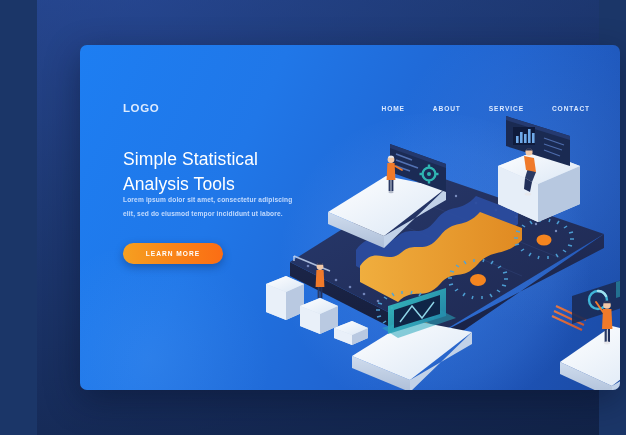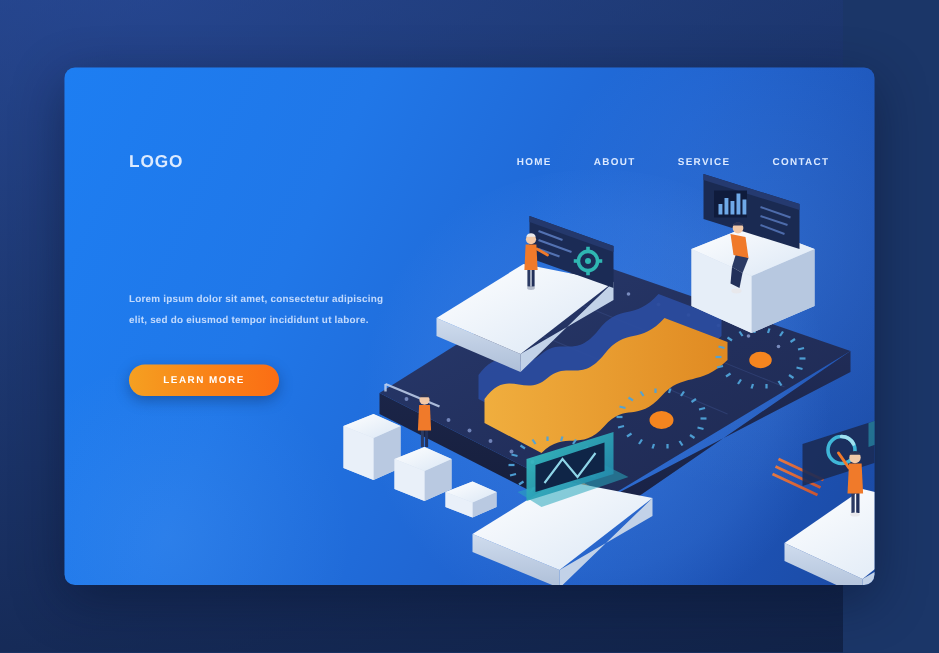--- a/index.html
+++ b/index.html
@@ -5,20 +5,21 @@
   html,body{margin:0;padding:0;}
   body{
     width:626px;height:435px;overflow:hidden;
     font-family:"Liberation Sans", sans-serif;
     background:#1b3668;
   }
   #stage{
     position:relative;width:562px;height:435px;
     background:
       radial-gradient(120% 100% at 18% 0%, #24438c 0%, #1d3871 45%, #152a57 100%);
+    margin-left: 37px;
   }
   #stage:after{
     content:"";position:absolute;inset:0;
     background:linear-gradient(160deg, rgba(40,74,150,.55) 0%, rgba(16,32,66,.7) 100%);
     pointer-events:none;
   }
   
   .card{
     position:absolute;left:43px;top:45px;width:540px;height:345px;
     border-radius:7px;overflow:hidden;z-index:3;
@@ -92,20 +93,24 @@
 
     <div class="logo">LOGO</div>
 
     <nav class="nav">
       <a class="nav-item" href="#">HOME</a>
       <a class="nav-item" href="#">ABOUT</a>
       <a class="nav-item" href="#">SERVICE</a>
       <a class="nav-item" href="#">CONTACT</a>
     </nav>
 
+    <h1 class="headline">
+      <span>Simple Statistical</span><br>
+      <span>Analysis Tools</span>
+    </h1>
 
     <p class="subcopy">
       <span>Lorem ipsum dolor sit amet, consectetur adipiscing</span><br>
       <span>elit, sed do eiusmod tempor incididunt ut labore.</span>
     </p>
 
     <button class="cta">LEARN MORE</button>
 
     <div class="illus">
       <svg viewBox="0 0 370 300" xmlns="http://www.w3.org/2000/svg">

